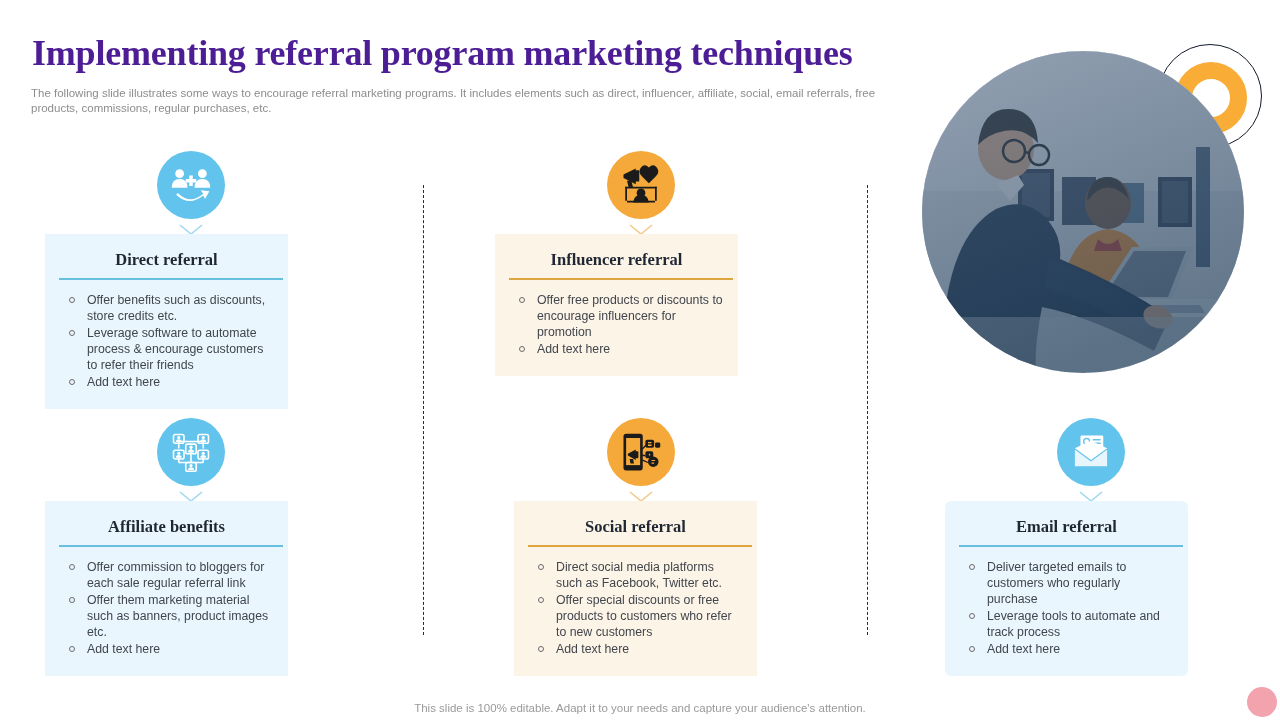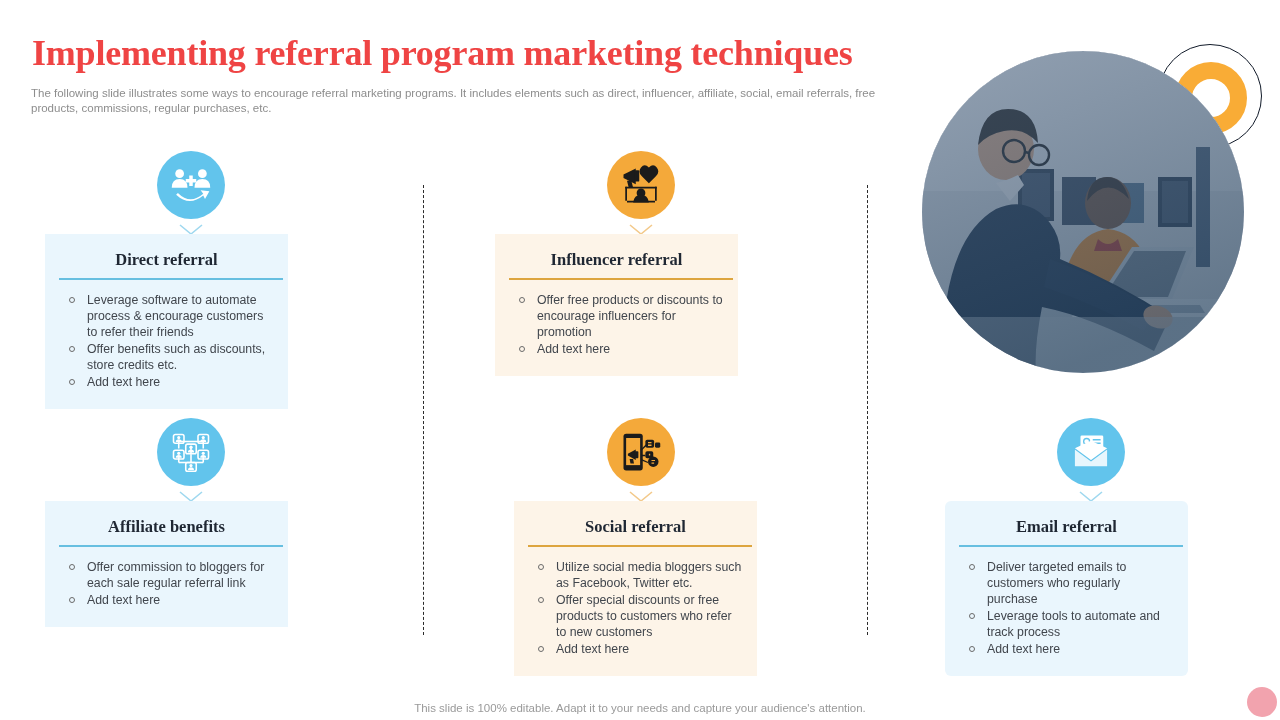--- a/index.html
+++ b/index.html
@@ -12,21 +12,21 @@
   .slide { position: relative; width: 1280px; height: 720px; background: #fff; }
 
   
   .title {
     position: absolute; left: 32px; top: 30px;
     width: 950px;
     font-family: "Liberation Serif", serif;
     font-weight: bold;
     font-size: 36px;
     letter-spacing: -0.2px;
-    color: #ef4444;
+    color: #4c1d95;
     line-height: 46px;
   }
   .subtitle {
     position: absolute; left: 31px; top: 86px;
     width: 890px;
     font-size: 11.5px;
     line-height: 15px;
     color: #8d8d8d;
   }
 
@@ -215,22 +215,22 @@
     </div>
     <svg class="chev" viewBox="0 0 26 14">
       <path d="M2 2 L13 11 L24 2" fill="none" stroke="#9fd8ef" stroke-width="1.6"></path>
     </svg>
   </div>
 
   <div class="card blue" style="left:45px; top:234px;">
     <h3>Direct referral</h3>
     <div class="rule"></div>
     <ul>
+      <li><span class="marker"></span><span>Offer benefits such as discounts, store credits etc.</span></li>
       <li><span class="marker"></span><span>Leverage software to automate process &amp; encourage customers to refer their friends</span></li>
-      <li><span class="marker"></span><span>Offer benefits such as discounts, store credits etc.</span></li>
       <li><span class="marker"></span><span>Add text here</span></li>
     </ul>
   </div>
 
   <div class="node" style="left:603px; top:151px;">
     <div class="circle orange">
       <svg width="42" height="42" viewBox="0 0 48 48" xmlns="http://www.w3.org/2000/svg">
         <g fill="#1b1b1b">
           <path d="M4 12 l14 -7 v18 l-14 -7 z"></path>
           <rect x="17" y="7" width="5" height="13" rx="1"></rect>
@@ -294,20 +294,21 @@
     <svg class="chev" viewBox="0 0 26 14">
       <path d="M2 2 L13 11 L24 2" fill="none" stroke="#9fd8ef" stroke-width="1.6"></path>
     </svg>
   </div>
 
   <div class="card blue" style="left:45px; top:501px;">
     <h3>Affiliate benefits</h3>
     <div class="rule"></div>
     <ul>
       <li><span class="marker"></span><span>Offer commission to bloggers for each sale regular referral link</span></li>
+      <li><span class="marker"></span><span>Offer them marketing material such as banners, product images etc.</span></li>
       <li><span class="marker"></span><span>Add text here</span></li>
     </ul>
   </div>
 
   <div class="node" style="left:603px; top:418px;">
     <div class="circle orange">
       <svg width="42" height="42" viewBox="0 0 48 48" xmlns="http://www.w3.org/2000/svg">
         <g fill="#1b1b1b">
           <rect x="4" y="3" width="22" height="42" rx="3"></rect>
         </g>
@@ -331,21 +332,21 @@
     </div>
     <svg class="chev" viewBox="0 0 26 14">
       <path d="M2 2 L13 11 L24 2" fill="none" stroke="#f3c98a" stroke-width="1.6"></path>
     </svg>
   </div>
 
   <div class="card cream" style="left:514px; top:501px;">
     <h3>Social referral</h3>
     <div class="rule"></div>
     <ul>
-      <li><span class="marker"></span><span>Utilize social media bloggers such as Facebook, Twitter etc.</span></li>
+      <li><span class="marker"></span><span>Direct social media platforms such as Facebook, Twitter etc.</span></li>
       <li><span class="marker"></span><span>Offer special discounts or free products to customers who refer to new customers</span></li>
       <li><span class="marker"></span><span>Add text here</span></li>
     </ul>
   </div>
 
   <div class="node" style="left:1053px; top:418px;">
     <div class="circle blue">
       <svg width="42" height="42" viewBox="0 0 48 48" xmlns="http://www.w3.org/2000/svg">
         <g fill="#ffffff">
           <rect x="12" y="5" width="26" height="22" rx="1.5"></rect>

